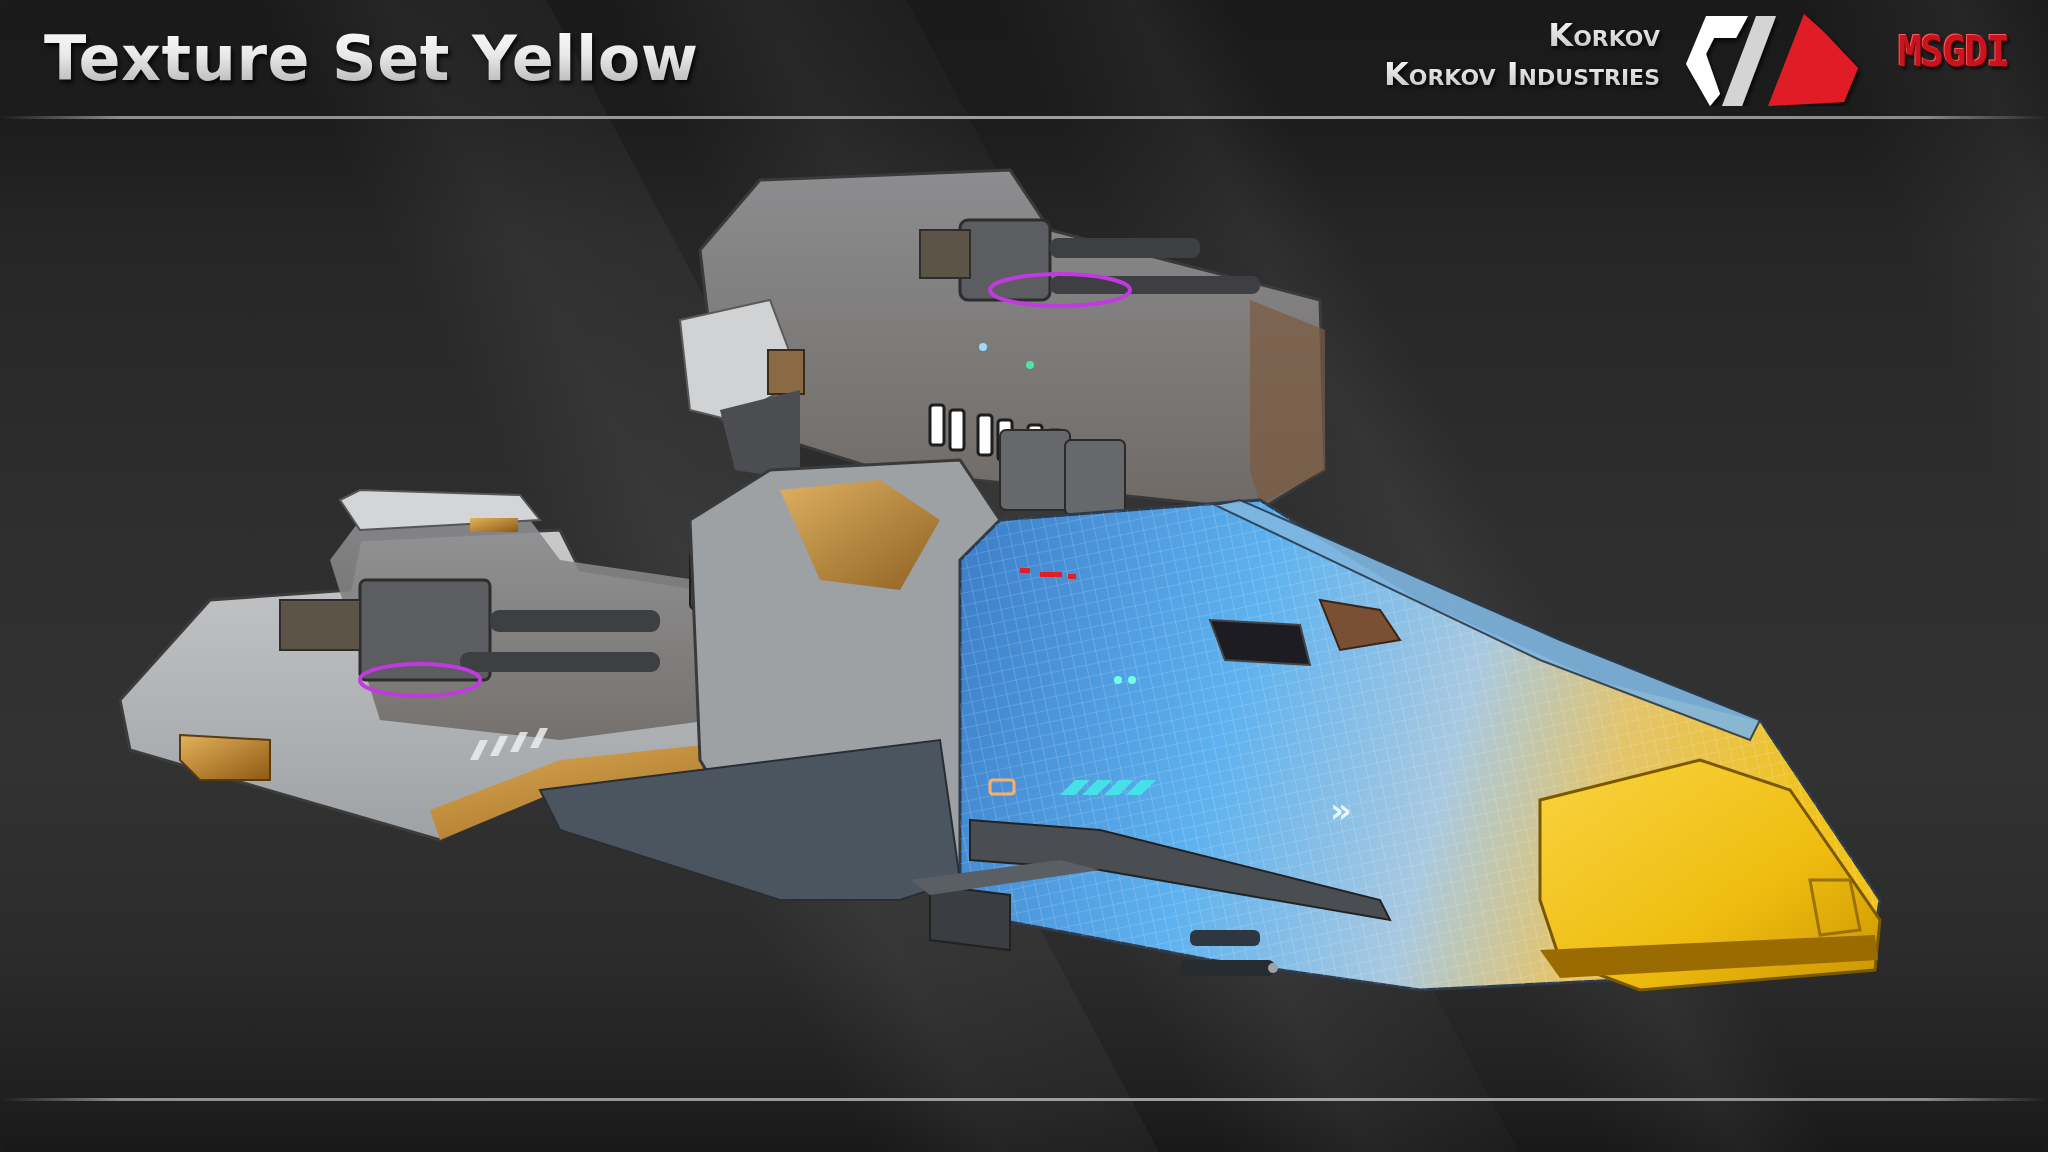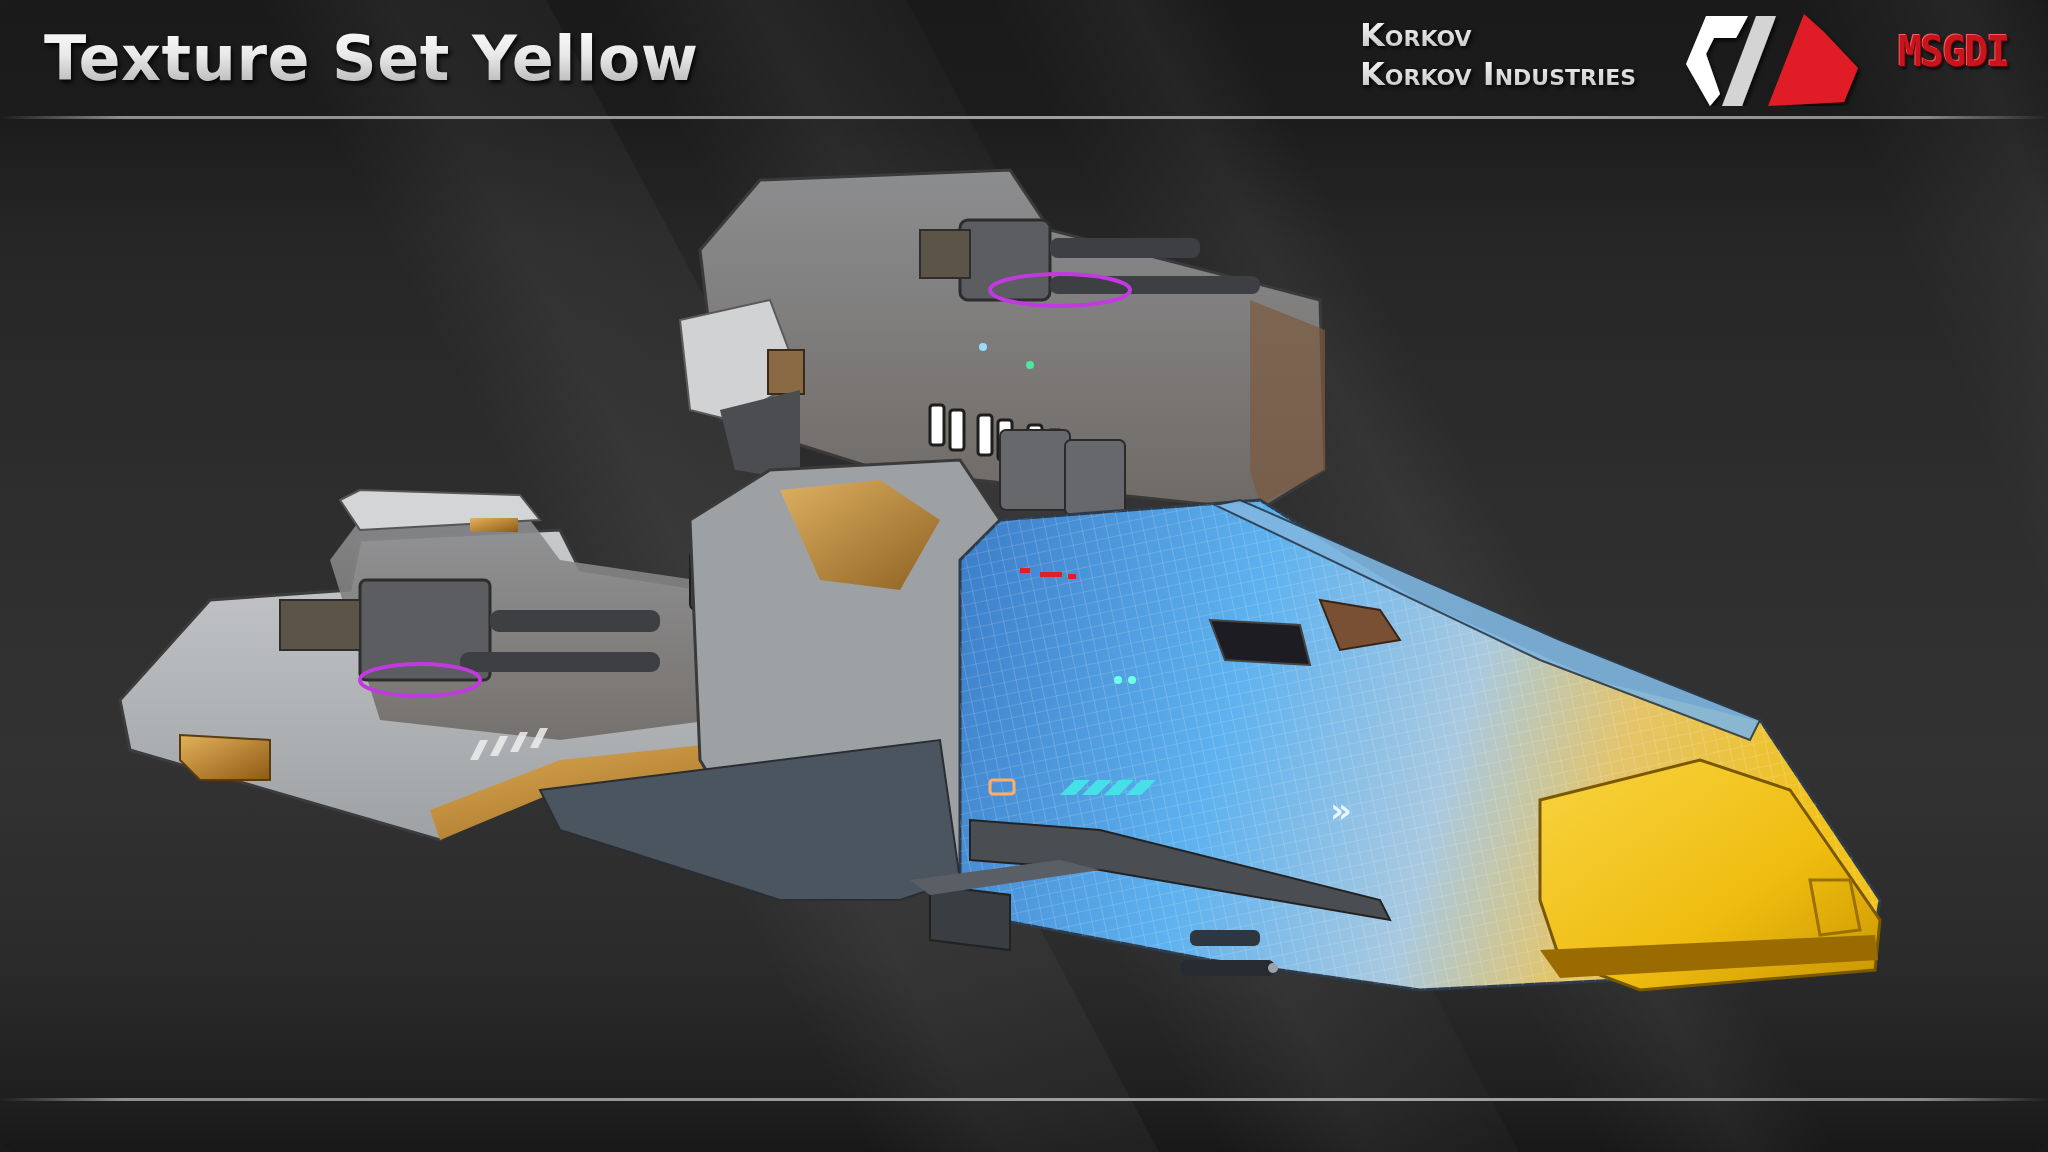--- a/index.html
+++ b/index.html
@@ -36,21 +36,21 @@
     font-family: "DejaVu Sans", sans-serif; font-size: 62px; font-weight: bold;
     letter-spacing: 0.5px;
     color: #e6e6e6;
     background: linear-gradient(180deg, #ffffff 0%, #e9e9e9 45%, #a9a9a9 100%);
     -webkit-background-clip: text; background-clip: text;
     -webkit-text-fill-color: transparent;
     filter: drop-shadow(2px 3px 2px rgba(0,0,0,0.85));
   }
 
   .brand {
-    position: absolute; left: 1360px; top: 16px; width: 300px; text-align: left;
+    position: absolute; left: 1360px; top: 16px; width: 300px; text-align: right;
     font-family: "DejaVu Sans", sans-serif; font-weight: bold;
     font-variant: small-caps;
     color: #e0e0e0;
     filter: drop-shadow(2px 2px 2px rgba(0,0,0,0.9));
   }
   .brand .l1 { font-size: 32px; line-height: 38px; display: block;
     background: linear-gradient(180deg,#ffffff,#bdbdbd); -webkit-background-clip: text; background-clip: text; -webkit-text-fill-color: transparent; }
   .brand .l2 { font-size: 32px; line-height: 40px; display: block;
     background: linear-gradient(180deg,#ffffff,#bdbdbd); -webkit-background-clip: text; background-clip: text; -webkit-text-fill-color: transparent; }
 

